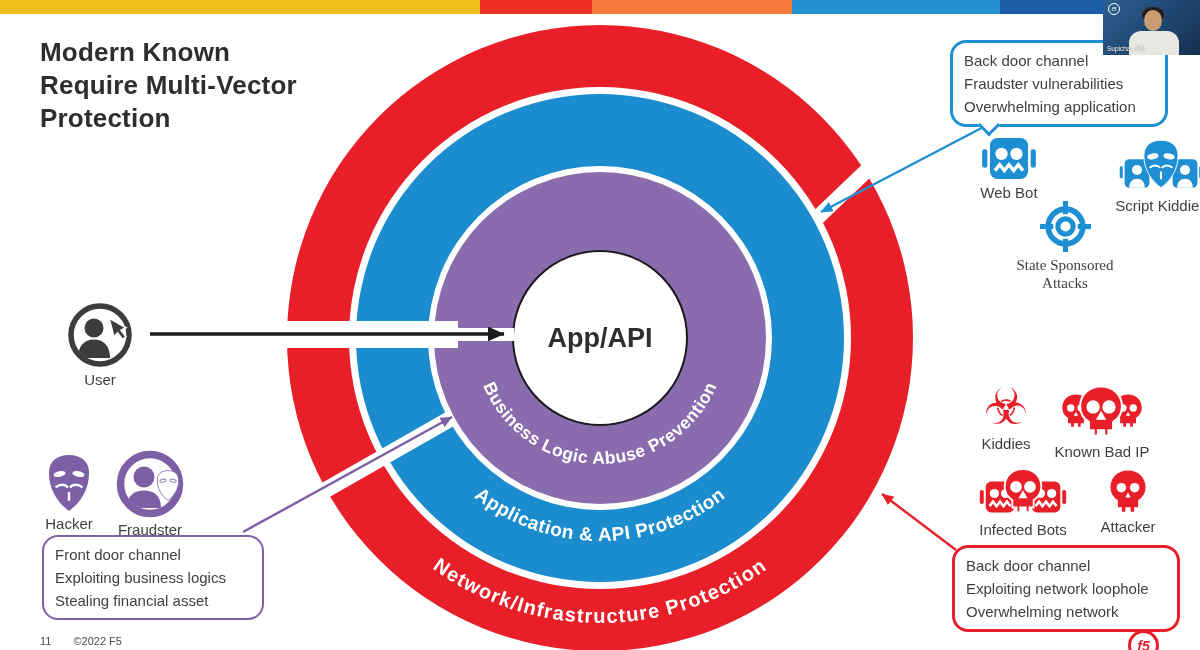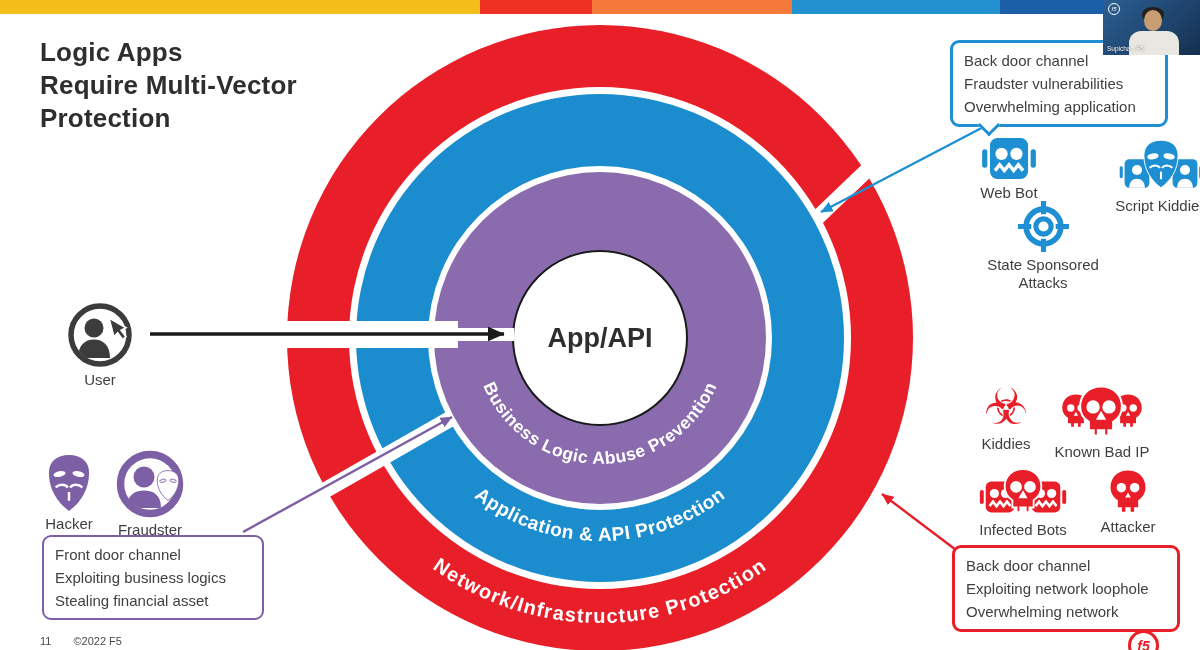--- a/index.html
+++ b/index.html
@@ -8,21 +8,21 @@
   
   #topbar{position:absolute;left:0;top:0;height:14px;width:1200px;display:flex;z-index:4;}
   #topbar span{display:block;height:14px;}
   
   #title{position:absolute;left:40px;top:36px;z-index:2;color:#2e2e2e;font-weight:bold;
          font-size:26px;line-height:33px;letter-spacing:.2px;}
   
   #diagram{position:absolute;left:0;top:0;z-index:1;}
   
   .callout{position:absolute;z-index:2;background:#fff;border-style:solid;border-width:3px;
-           border-radius:9px;padding:6px 11px;font-size:15px;line-height:23px;color:#3f3f3f;}
+           border-radius:16px;padding:6px 11px;font-size:15px;line-height:23px;color:#3f3f3f;}
   .callout .tail{position:absolute;left:28px;bottom:-8.5px;width:13px;height:13px;background:#fff;
            border-style:solid;border-width:0 3px 3px 0;transform:rotate(45deg);}
   #callout-blue{left:950px;top:40px;width:190px;}
   #callout-purple{left:42px;top:535px;width:196px;border-width:2.5px;}
   #callout-red{left:952px;top:545px;width:200px;}
   
   .actor{position:absolute;z-index:2;display:flex;flex-direction:column;align-items:center;
          text-align:center;}
   .actor-label{font-size:15px;color:#3f3f3f;margin-top:3px;line-height:18px;}
   .glyph-icon{font-size:50px;line-height:50px;}
@@ -48,21 +48,21 @@
 
   <div id="topbar">
     <span style="width: 480px; background-color: rgb(243, 190, 26);"></span>
     <span style="width: 112px; background-color: rgb(239, 49, 36);"></span>
     <span style="width: 200px; background-color: rgb(244, 121, 59);"></span>
     <span style="width: 208px; background-color: rgb(35, 144, 208);"></span>
     <span style="width: 200px; background-color: rgb(26, 95, 168);"></span>
   </div>
 
   <div id="title">
-    <div>Logic Apps</div>
+    <div>Modern Known</div>
     <div>Require Multi-Vector</div>
     <div>Protection</div>
   </div>
 
   <svg id="diagram" width="1200" height="650" viewBox="0 0 1200 650">
     <defs>
       <marker id="mk-black" markerWidth="6" markerHeight="5" refX="4.8" refY="2.2" orient="auto">
         <path d="M0 0 L5 2.2 L0 4.4 Z" fill="#1A1A1A"></path>
       </marker>
       <marker id="mk-purple" markerWidth="6" markerHeight="5" refX="4.8" refY="2.2" orient="auto">
@@ -206,21 +206,21 @@
 
   <div class="actor" style="left:1100px;top:138px;width:122px;">
     <svg width="88" height="56" viewBox="0 0 88 56">
       <use href="#pbot" x="2" y="20" width="36" height="31" fill="#1E8FD2"></use>
       <use href="#pbot" x="50" y="20" width="36" height="31" fill="#1E8FD2"></use>
       <use href="#mask" x="25" y="0" width="38" height="52" stroke="#fff" stroke-width="1" fill="#1E8FD2"></use>
     </svg>
     <div class="actor-label">Script Kiddies</div>
   </div>
 
-  <div class="actor" style="left:978px;top:200px;width:130px;">
+  <div class="actor" style="left:1000px;top:200px;width:130px;font-family:Liberation Serif, serif;">
     <svg width="53" height="53" viewBox="0 0 52 52">
       <use href="#target"></use>
     </svg>
     <div class="actor-label">State Sponsored Attacks</div>
   </div>
 
   <div class="actor" style="left:956px;top:382px;width:100px;">
     <div class="glyph-icon" style="color: rgb(232, 31, 40);">☣</div>
     <div class="actor-label">Kiddies</div>
   </div>

